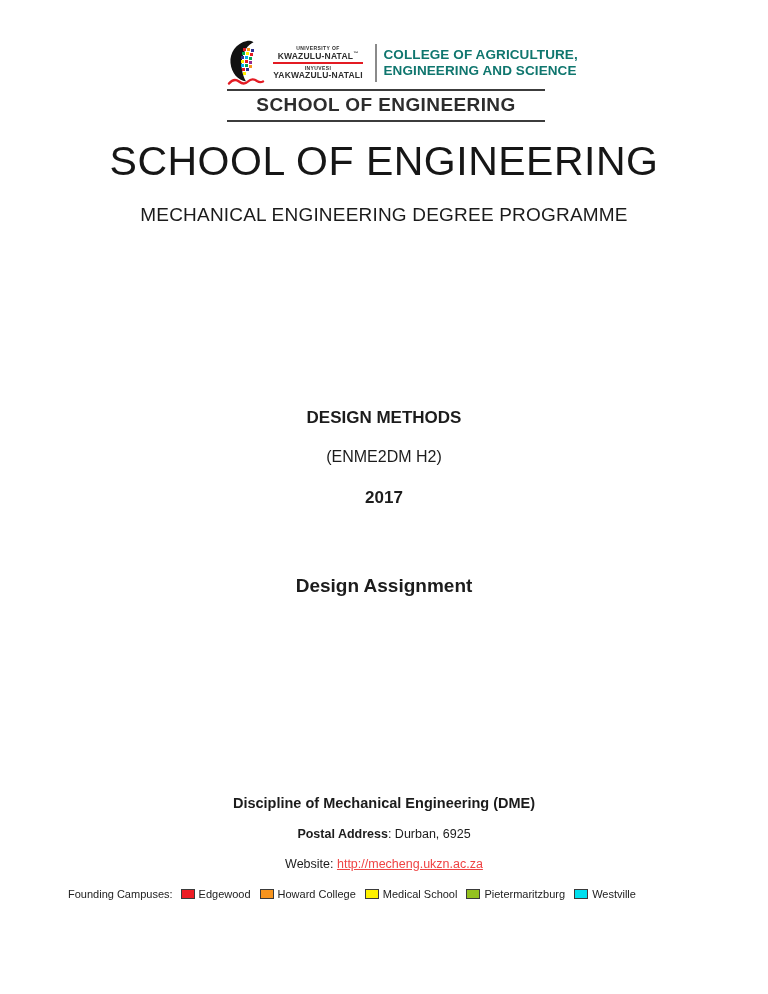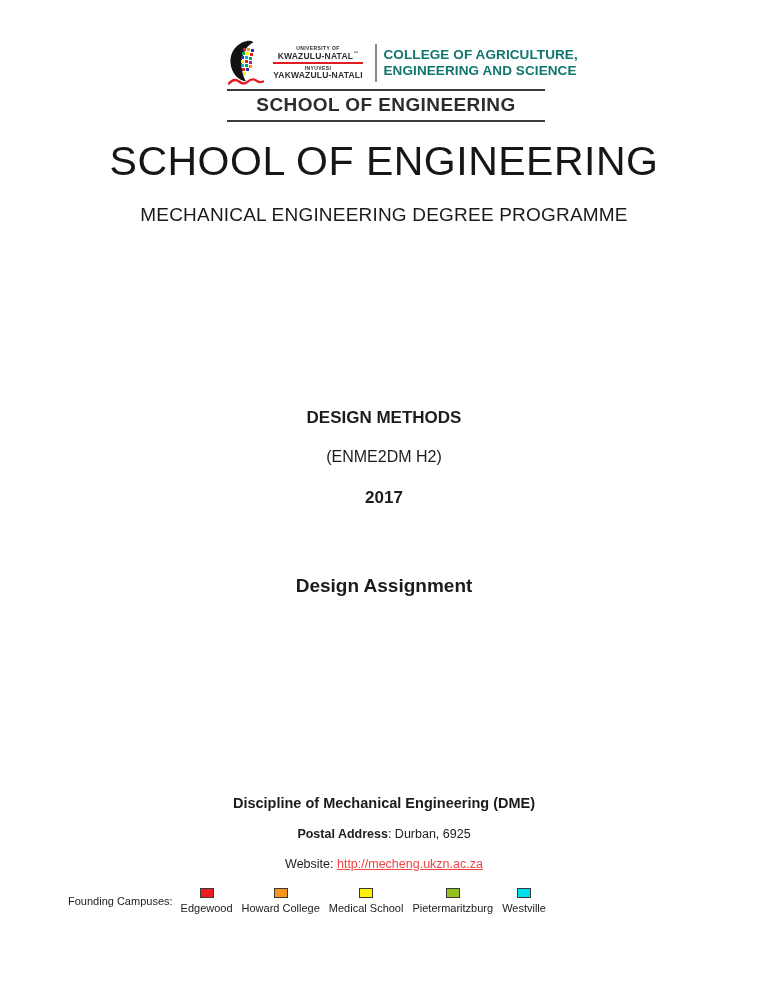--- a/index.html
+++ b/index.html
@@ -73,21 +73,21 @@
   .website{top:857px;font-size:12.5px;}
   .website a{color:#ef4444;text-decoration:underline;}
 
   
   .footer-row{
     position:absolute;top:888px;left:68px;right:40px;
     display:flex;align-items:center;font-size:11px;color:#222;
   }
   .footer-label{margin-right:8px;white-space:nowrap;}
   .campus-list{display:flex;align-items:center;gap:9px;}
-  .campus-item{display:flex;align-items:center;gap:4px;white-space:nowrap;flex-direction:column;}
+  .campus-item{display:flex;align-items:center;gap:4px;white-space:nowrap;}
   .campus-swatch{
     width:14px;height:10px;border:1.5px solid #3a3a3a;
     display:inline-block;flex:0 0 auto;box-sizing:border-box;
   }
 </style>
 </head>
 <body>
 
 <div class="banner">
   <div class="banner-row">

